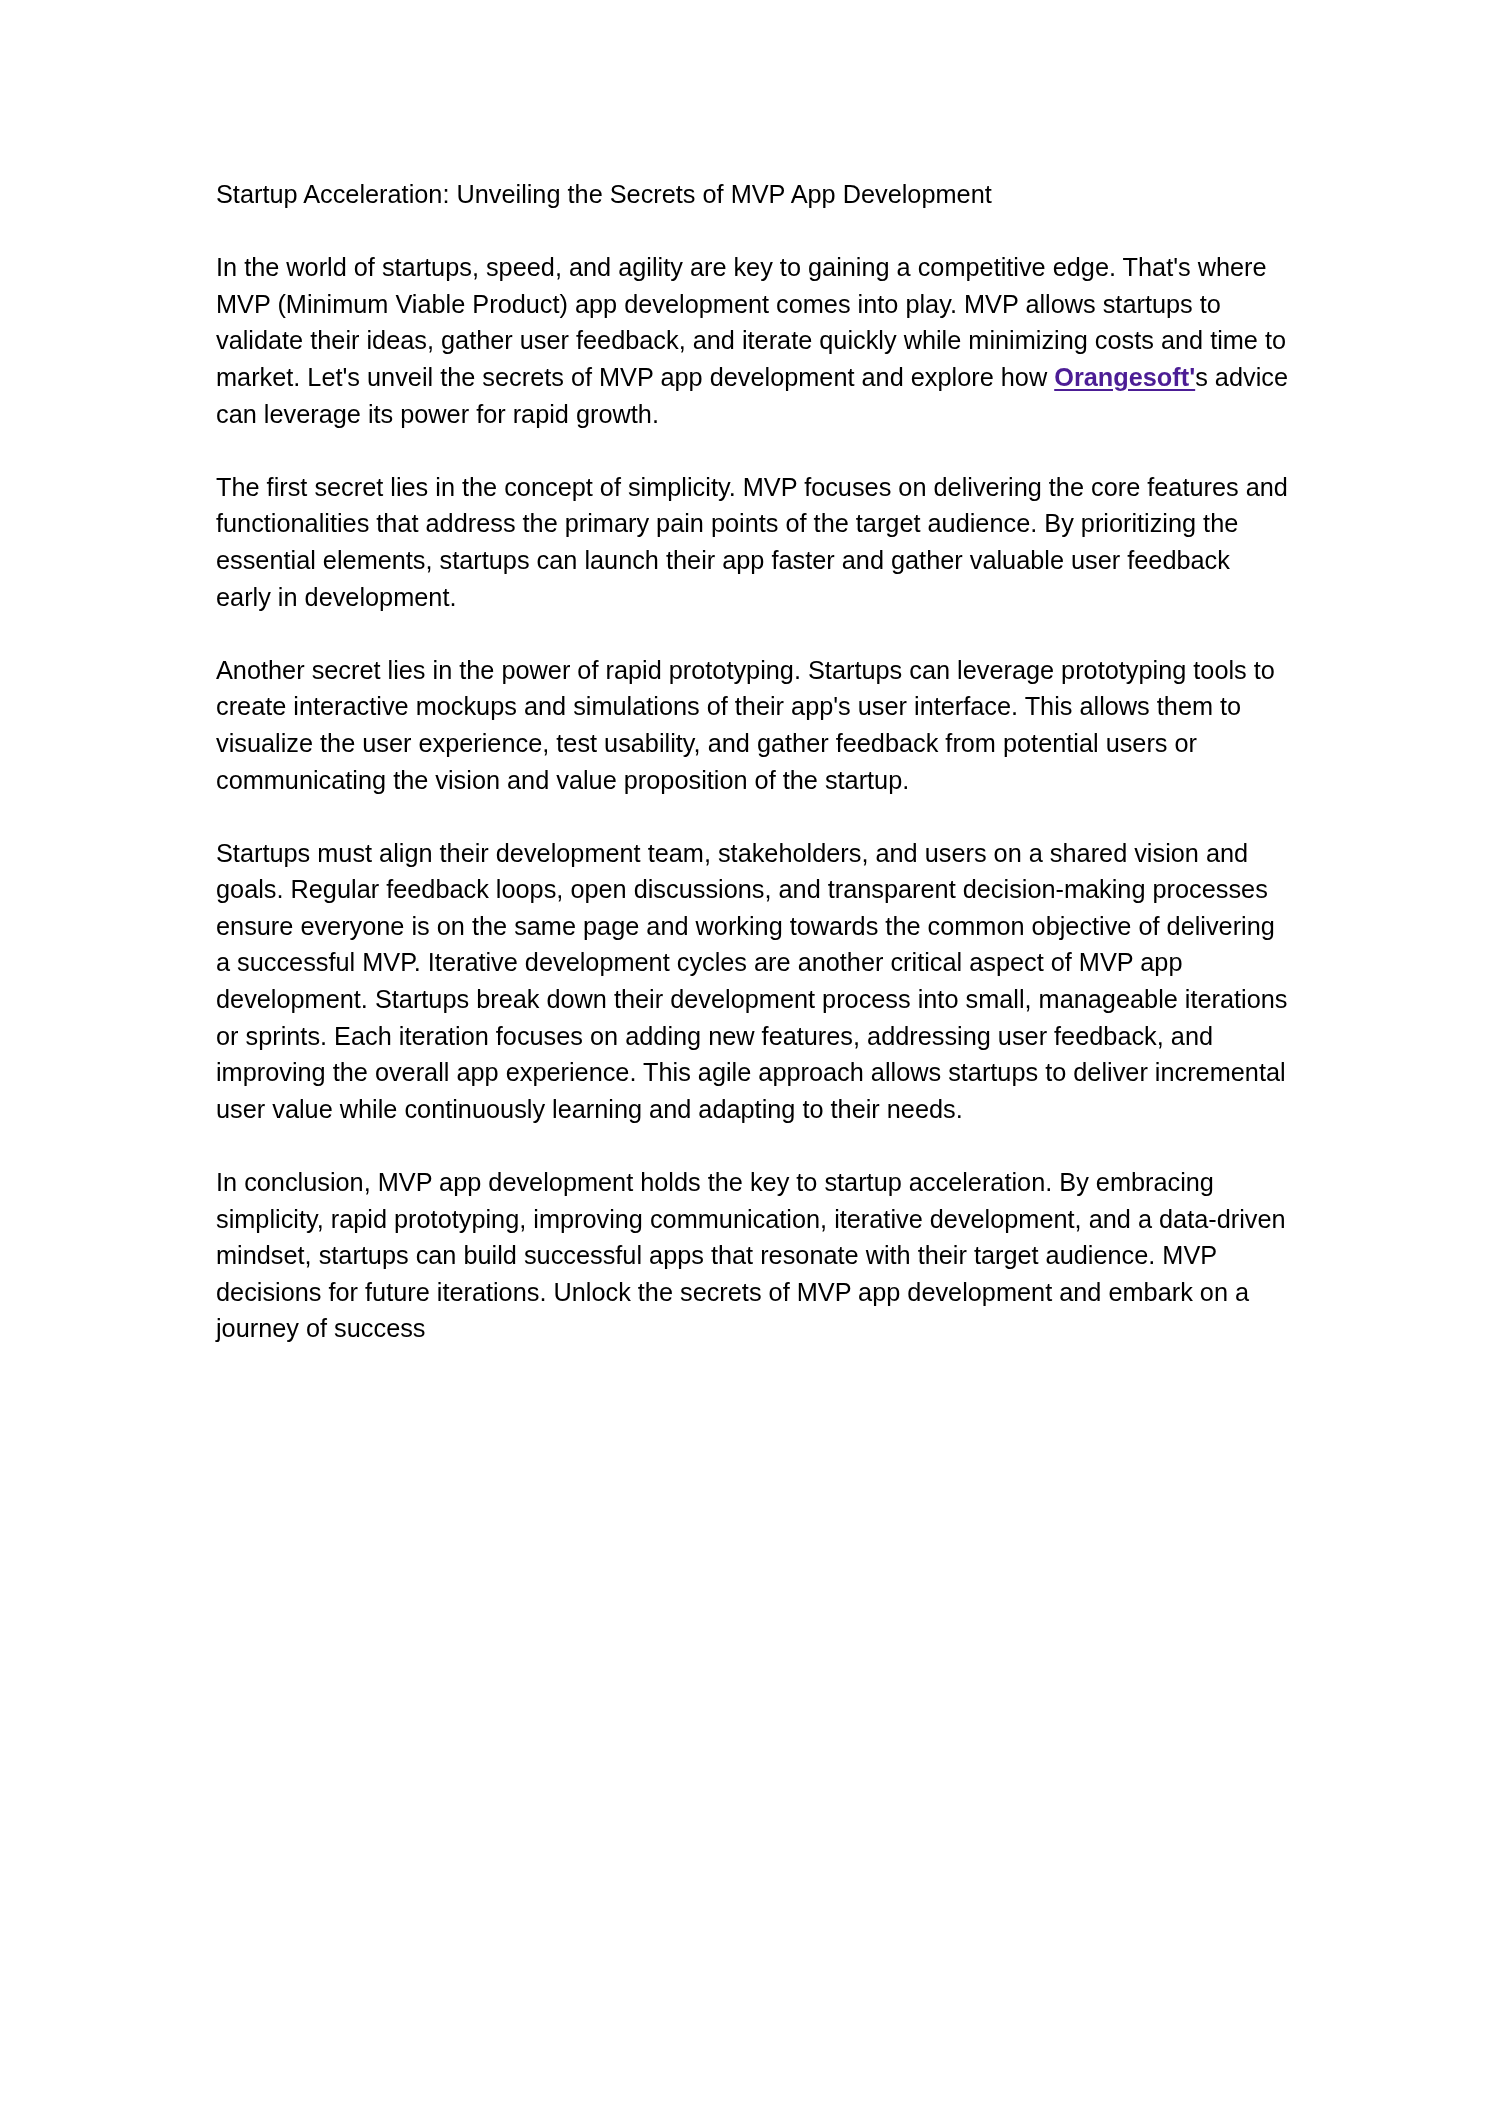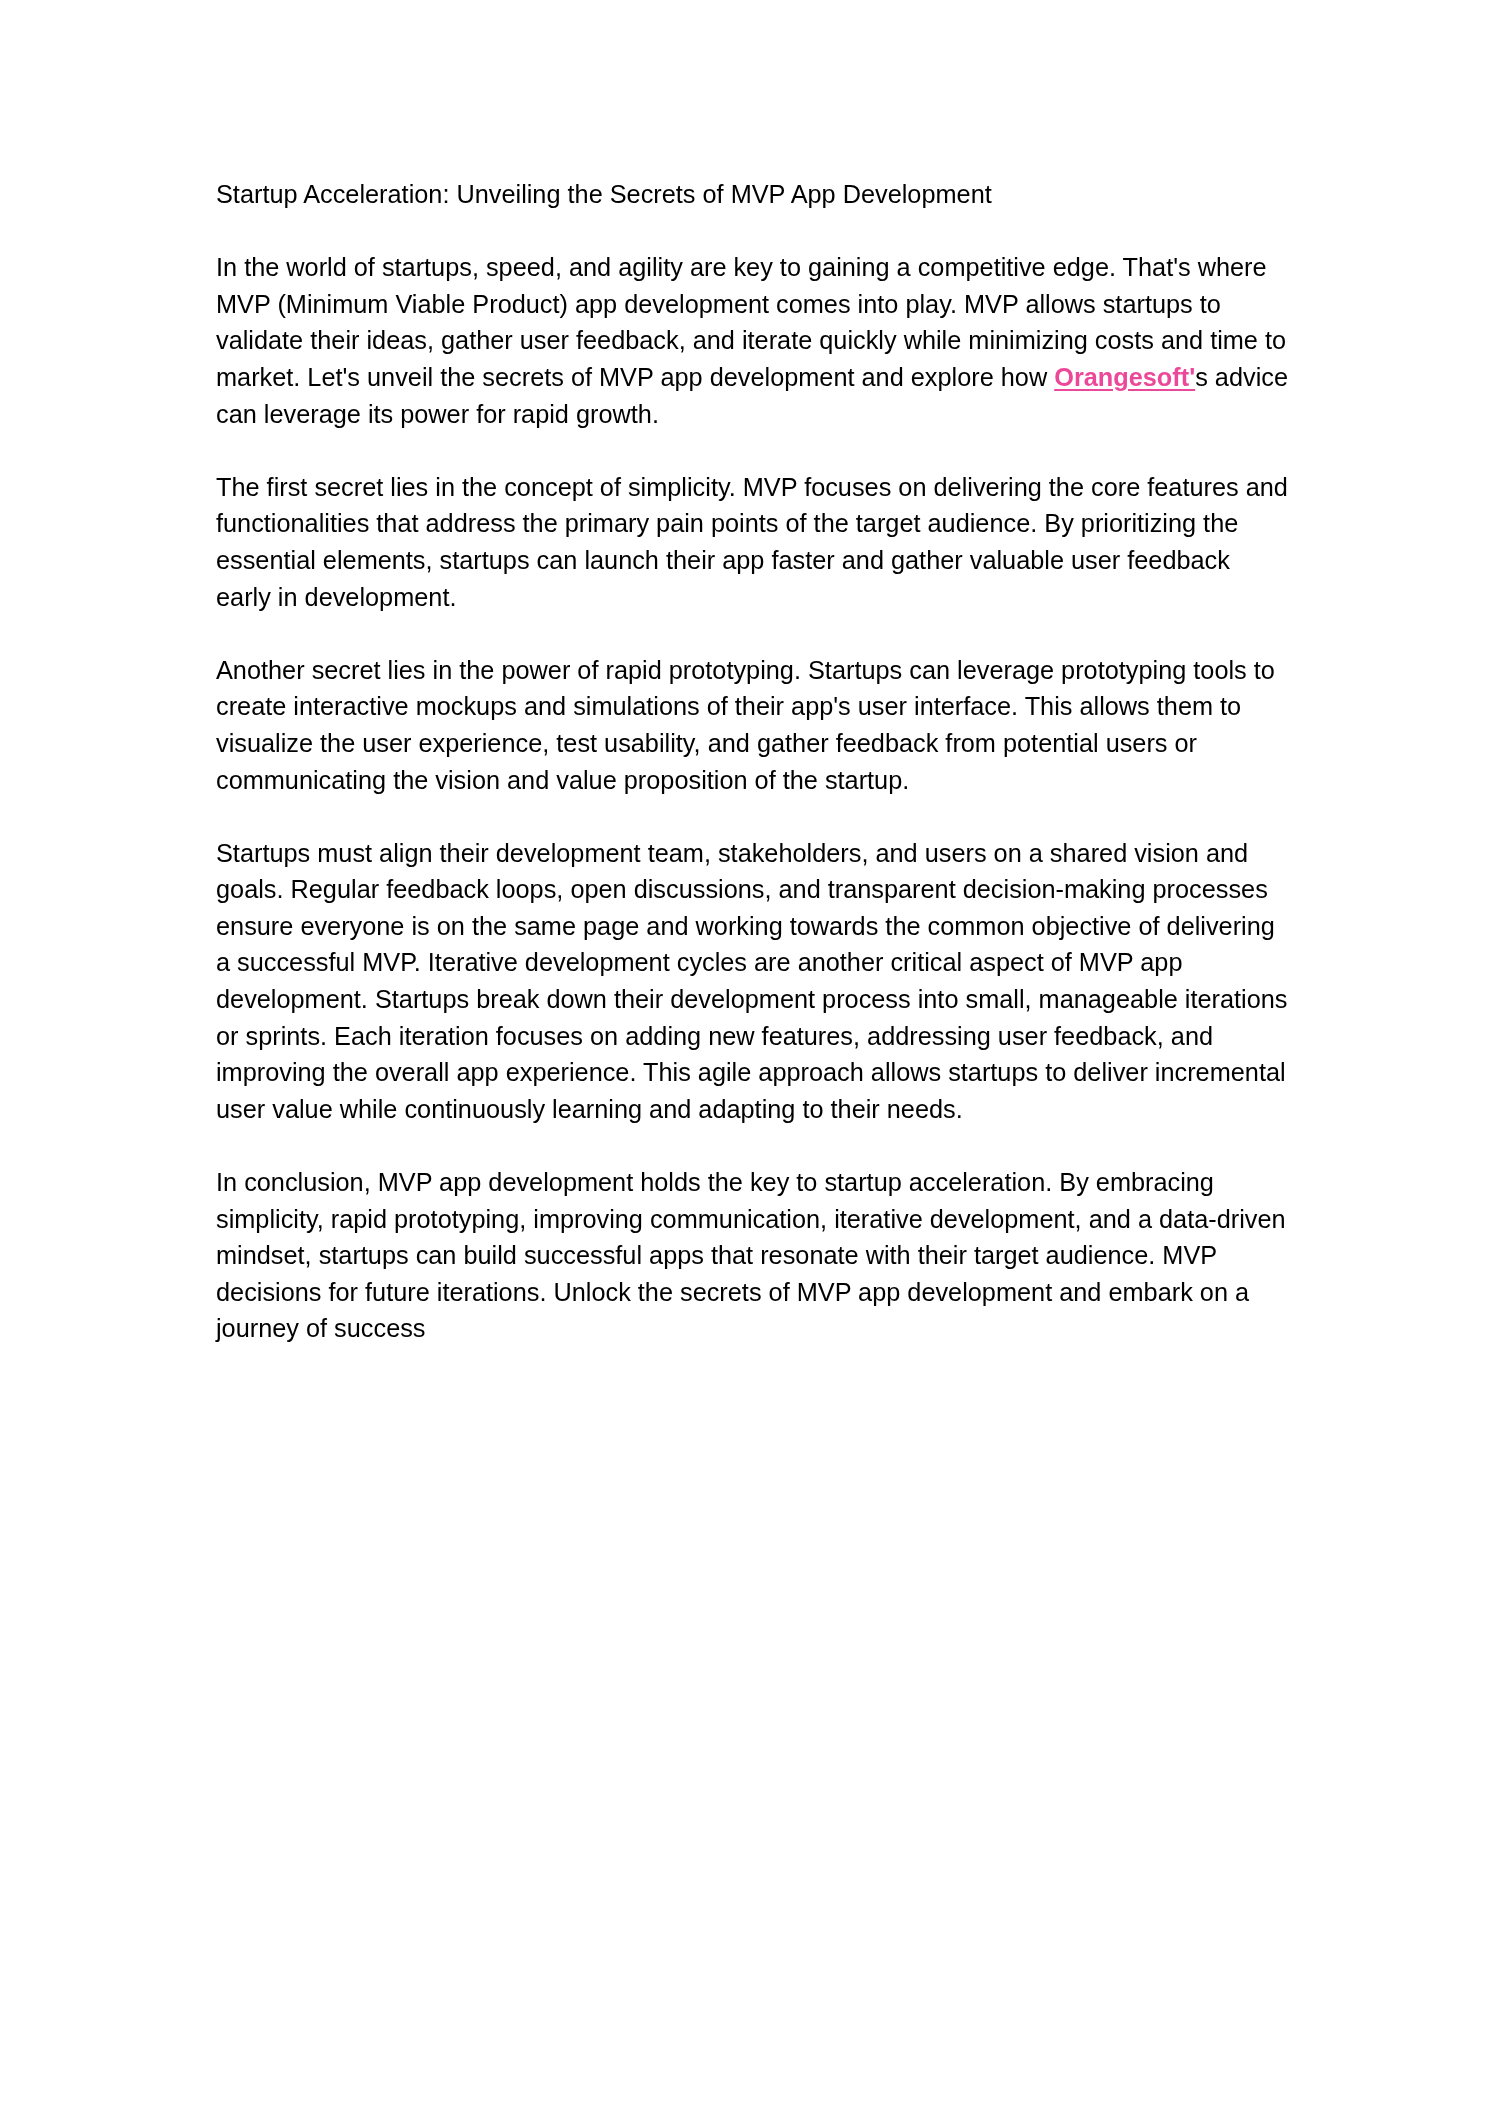--- a/index.html
+++ b/index.html
@@ -31,21 +31,21 @@
   }
   .para {
     margin: 0 0 36.6px 0;
   }
   .title {
     margin: 0 0 36.6px 0;
     font-weight: normal;
     font-size: 25.3px;
   }
   a.link {
-    color: #ec4899;
+    color: #4c1d95;
     font-weight: bold;
     text-decoration: underline;
     text-decoration-thickness: 2px;
     text-underline-offset: 3px;
   }
 </style>
 </head>
 <body>
 
 <div class="page">

